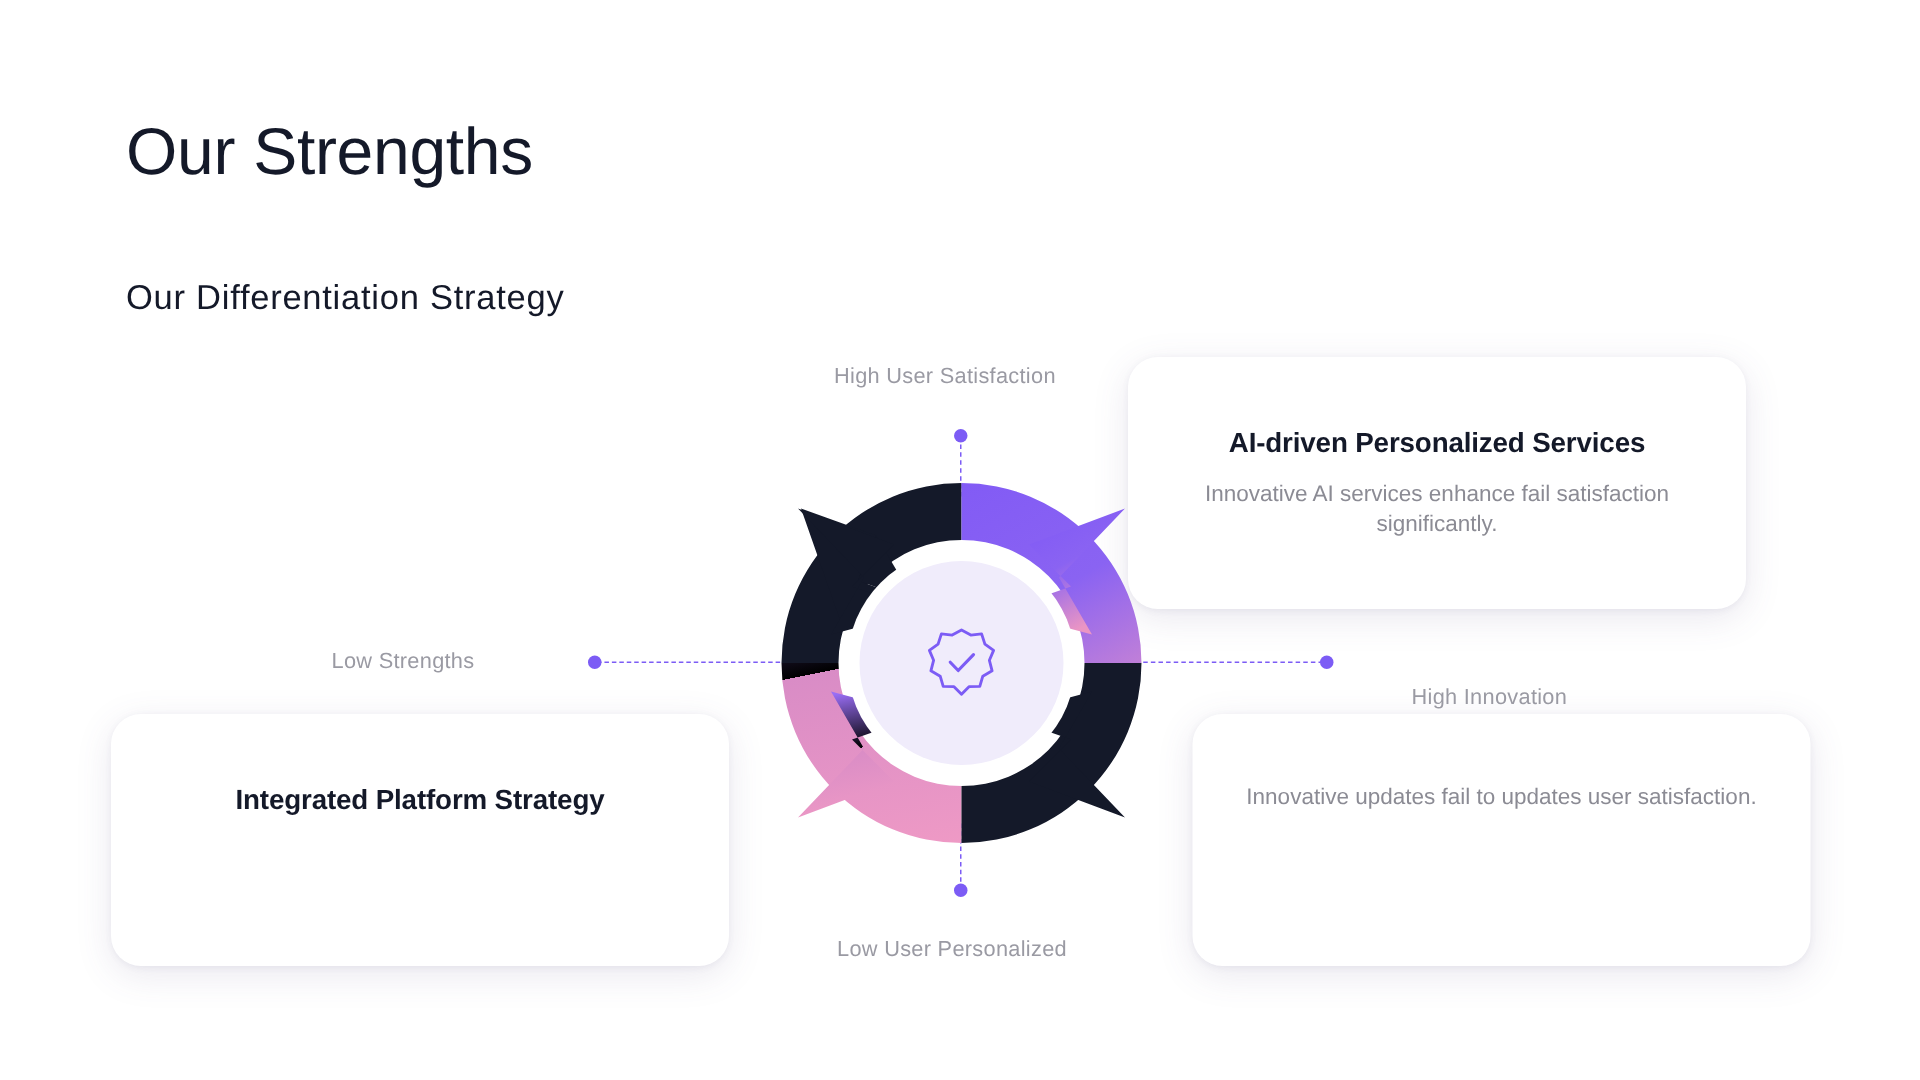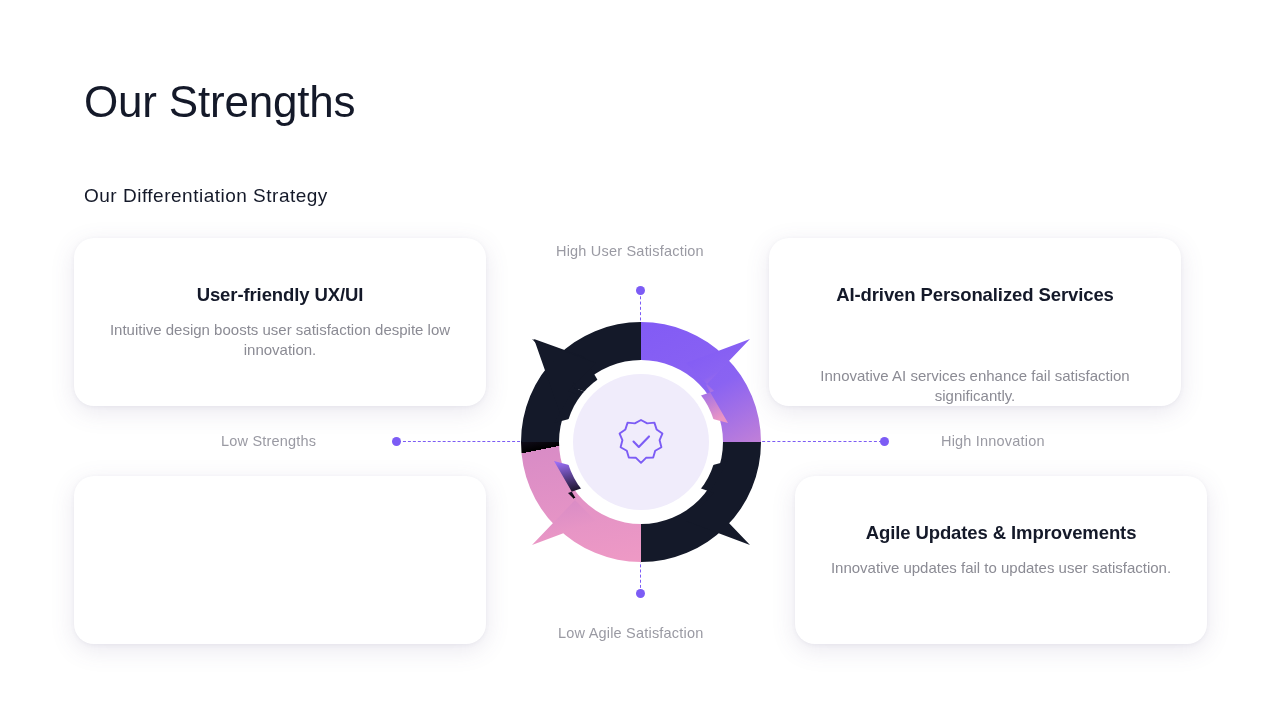--- a/index.html
+++ b/index.html
@@ -13,38 +13,38 @@
 
   
   .page-title {
     position:absolute; left:84px; top:78px;
     font-size:44px; font-weight:400; letter-spacing:-0.2px;
     color:#141929; line-height:1.1;
     white-space:nowrap;
   }
   .page-subtitle {
     position:absolute; left:84px; top:185px;
-    font-size:19px; font-weight:400; letter-spacing:0.5px;
+    font-size:23px; font-weight:400; letter-spacing:0.5px;
     color:#141929; white-space:nowrap;
   }
 
   
   .card {
     position:absolute;
     width:412px; height:168px;
     background:#ffffff;
     border-radius:20px;
     box-shadow:0 6px 24px rgba(90,80,130,0.13), 0 1px 4px rgba(90,80,130,0.07);
     display:flex; flex-direction:column;
     align-items:center; justify-content:flex-start;
     padding:46px 26px 0 26px;
     text-align:center;
   }
   .card-tl { left:74px;  top:238px; }
-  .card-tr { left:769px; top:238px;justify-content:space-between; }
+  .card-tr { left:752px; top:238px; }
   .card-bl { left:74px;  top:476px; }
   .card-br { left:795px; top:476px; }
 
   .card-title {
     font-size:18.5px; font-weight:600; letter-spacing:-0.1px;
     color:#141929; margin-bottom:14px; line-height:1.2;
     white-space:nowrap;
   }
   .card-desc {
     font-size:15px; font-weight:400; line-height:1.35;
@@ -53,21 +53,21 @@
 
   
   .axis-label {
     position:absolute;
     font-size:14.5px; font-weight:400; letter-spacing:0.2px;
     color:#9a9aa3; white-space:nowrap;
   }
   .axis-top    { left:556px; top:243px; }
   .axis-bottom { left:558px; top:625px; }
   .axis-left   { left:221px; top:433px; }
-  .axis-right  { left:941px; top:433px; }
+  .axis-right  { left:941px; top:457px; }
 
   
   .conn-h {
     position:absolute; top:441px; height:0;
     border-top:1.4px dashed #7c5cf5;
   }
   .conn-h.left  { left:398px; width:132px; }
   .conn-h.right { left:752px; width:130px; }
   .conn-v {
     position:absolute; left:640px; width:0;
@@ -93,40 +93,36 @@
   .cycle svg { display:block; width:262px; height:262px; }
 </style>
 </head>
 <body>
 
 <div class="slide">
 
   <h1 class="page-title">Our Strengths</h1>
   <h2 class="page-subtitle">Our Differentiation Strategy</h2>
 
-  <div class="card card-tl">
-    <div class="card-title">User-friendly UX/UI</div>
-    <div class="card-desc">Intuitive design boosts user satisfaction despite low innovation.</div>
-  </div>
 
   <div class="card card-tr">
     <div class="card-title">AI-driven Personalized Services</div>
     <div class="card-desc">Innovative AI services enhance fail satisfaction significantly.</div>
   </div>
 
   <div class="card card-bl">
+    <div class="card-title">Integrated Platform Strategy</div>
   </div>
 
   <div class="card card-br">
-    <div class="card-title">Agile Updates &amp; Improvements</div>
     <div class="card-desc">Innovative updates fail to updates user satisfaction.</div>
   </div>
 
   <div class="axis-label axis-top">High User Satisfaction</div>
-  <div class="axis-label axis-bottom">Low Agile Satisfaction</div>
+  <div class="axis-label axis-bottom">Low User Personalized</div>
   <div class="axis-label axis-left">Low Strengths</div>
   <div class="axis-label axis-right">High Innovation</div>
 
   <div class="conn-v top"></div>
   <div class="conn-v bottom"></div>
   <div class="conn-h left"></div>
   <div class="conn-h right"></div>
 
   <div class="dot dot-top"></div>
   <div class="dot dot-bottom"></div>

